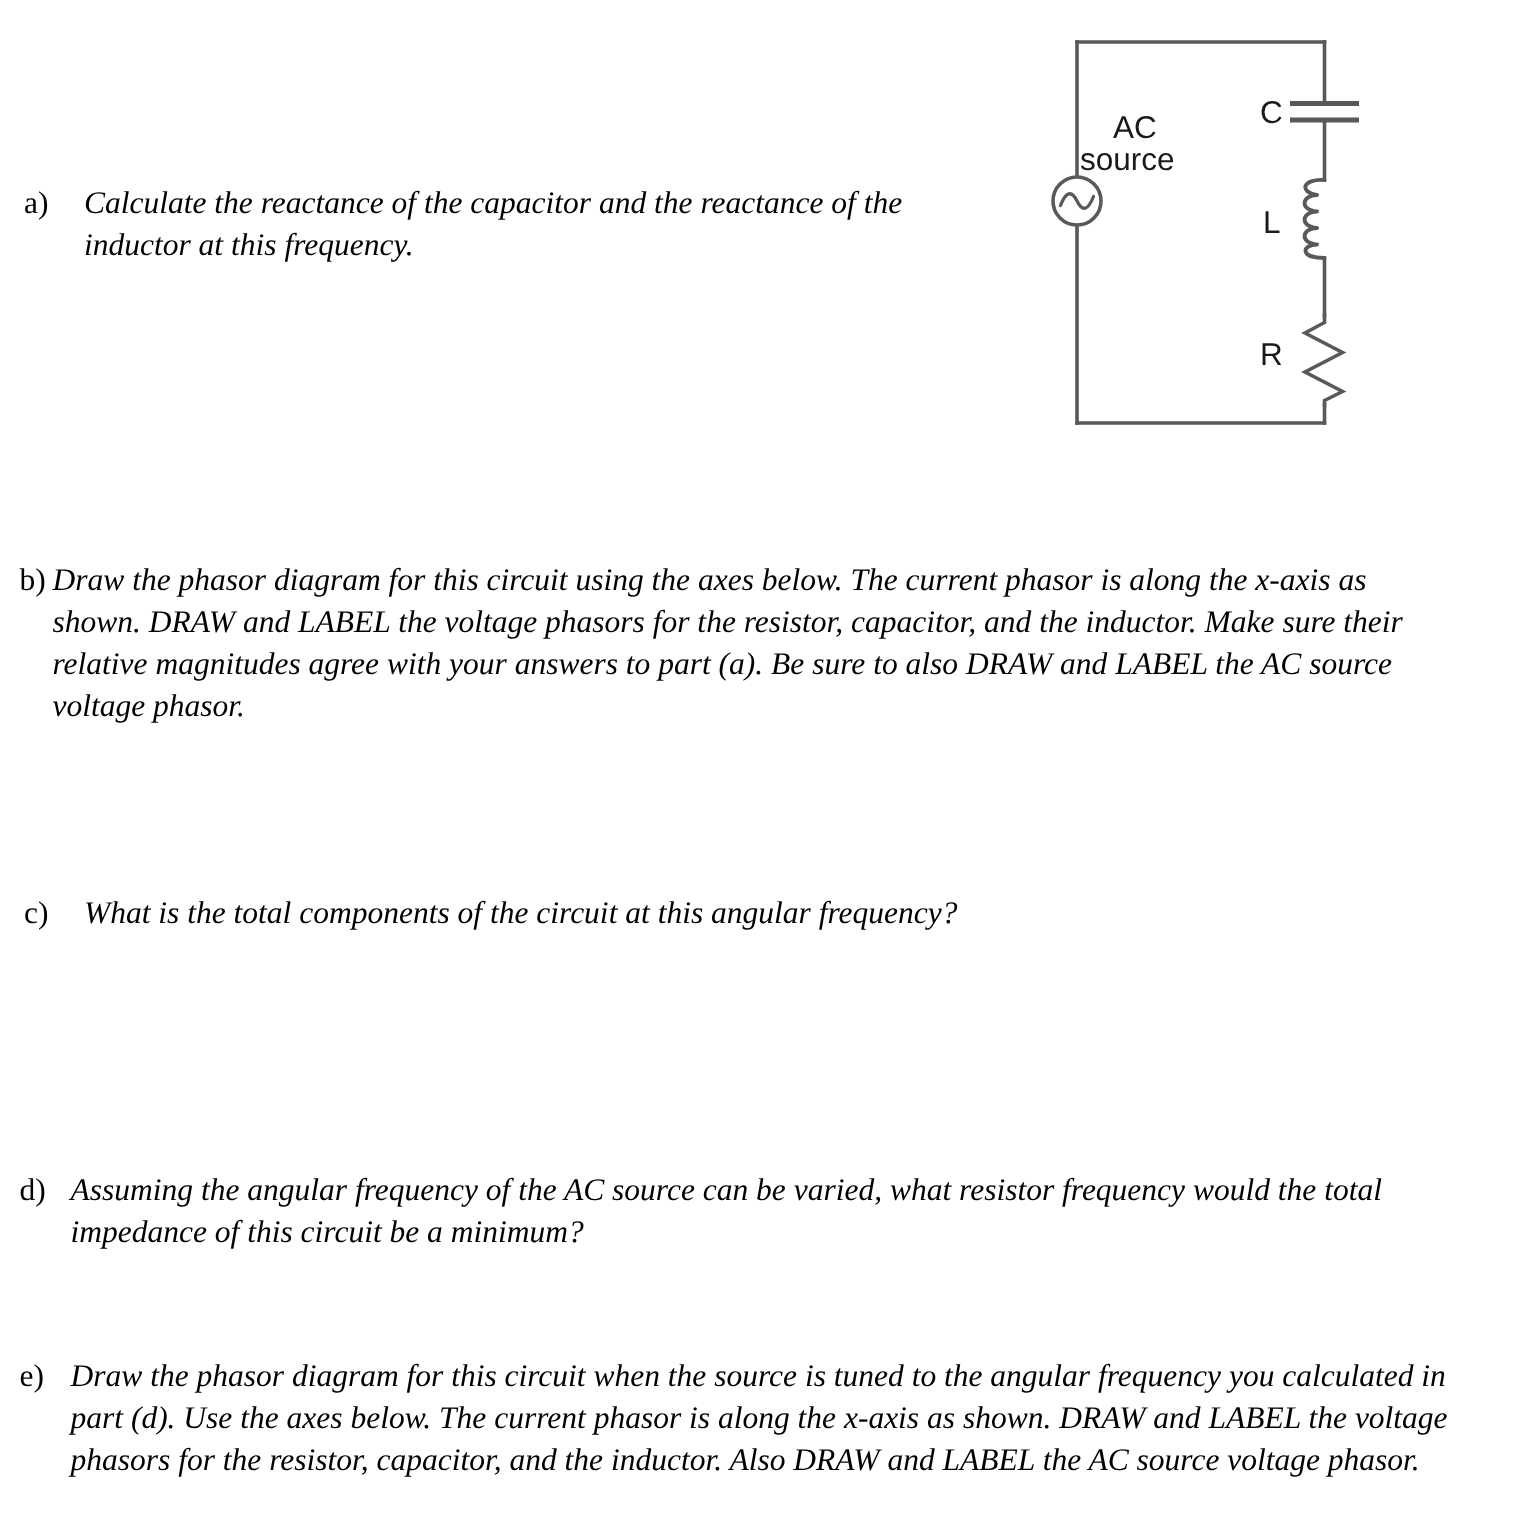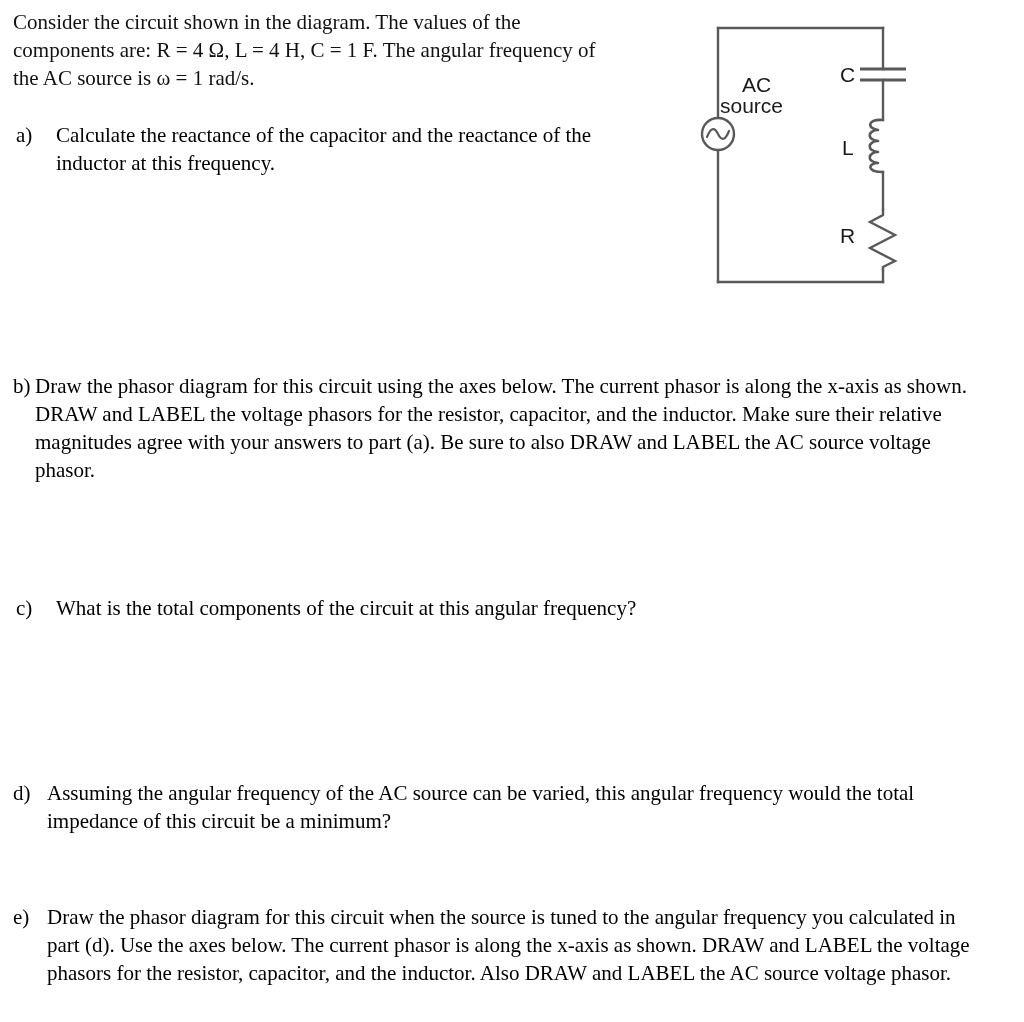--- a/index.html
+++ b/index.html
@@ -45,20 +45,21 @@
     grid-template-columns: 40px 1fr;
     font-size: 21px;
     line-height: 28px;
   }
   .item .marker {
     text-align: left;
     white-space: nowrap;
   }
   .item .body {
     white-space: pre-wrap;
+    font-style: italic;
   }
 
   .item-a  { left: 16px;  top: 121px; width: 614px; grid-template-columns: 40px 1fr; }
   .item-b  { left: 13px;  top: 372px; width: 955px; grid-template-columns: 22px 1fr; }
   .item-c  { left: 16px;  top: 594px; width: 720px; grid-template-columns: 40px 1fr; }
   .item-d  { left: 13px;  top: 779px; width: 975px; grid-template-columns: 34px 1fr; }
   .item-e  { left: 13px;  top: 903px; width: 960px; grid-template-columns: 34px 1fr; }
 
   
   .circuit {
@@ -105,21 +106,20 @@
     font-family: "Liberation Sans", "DejaVu Sans", sans-serif;
     font-size: 21px;
     fill: #1a1a1a;
   }
 </style>
 </head>
 <body>
 
 <div class="page">
 
-  <div class="block intro">Consider the circuit shown in the diagram. The values of the components are: R = 4 Ω, L = 4 H, C = 1 F. The angular frequency of the AC source is ω = 1 rad/s.</div>
 
   <div class="circuit">
     <svg width="300" height="300" viewBox="0 0 300 300" xmlns="http://www.w3.org/2000/svg">
 
       <path class="cl-wire" d="M 46 18 L 211 18"></path>
 
       <path class="cl-wire" d="M 46 18 L 46 108"></path>
 
       <path class="cl-wire" d="M 46 140 L 46 272"></path>
 
@@ -174,21 +174,21 @@
     <span class="body">Draw the phasor diagram for this circuit using the axes below. The current phasor is along the x-axis as shown. DRAW and LABEL the voltage phasors for the resistor, capacitor, and the inductor. Make sure their relative magnitudes agree with your answers to part (a). Be sure to also DRAW and LABEL the AC source voltage phasor.</span>
   </div>
 
   <div class="item item-c">
     <span class="marker">c)</span>
     <span class="body">What is the total components of the circuit at this angular frequency?</span>
   </div>
 
   <div class="item item-d">
     <span class="marker">d)</span>
-    <span class="body">Assuming the angular frequency of the AC source can be varied, this angular frequency would the total impedance of this circuit be a minimum?</span>
+    <span class="body">Assuming the angular frequency of the AC source can be varied, what resistor frequency would the total impedance of this circuit be a minimum?</span>
   </div>
 
   <div class="item item-e">
     <span class="marker">e)</span>
     <span class="body">Draw the phasor diagram for this circuit when the source is tuned to the angular frequency you calculated in part (d). Use the axes below. The current phasor is along the x-axis as shown. DRAW and LABEL the voltage phasors for the resistor, capacitor, and the inductor. Also DRAW and LABEL the AC source voltage phasor.</span>
   </div>
 
 </div>
 
 </body></html>

